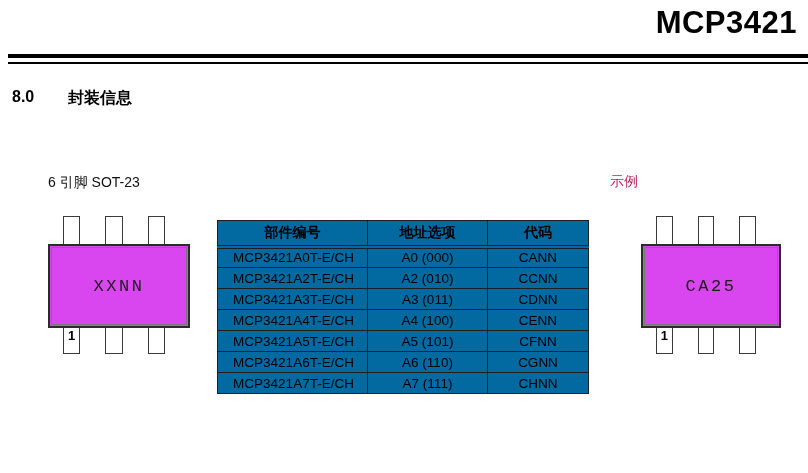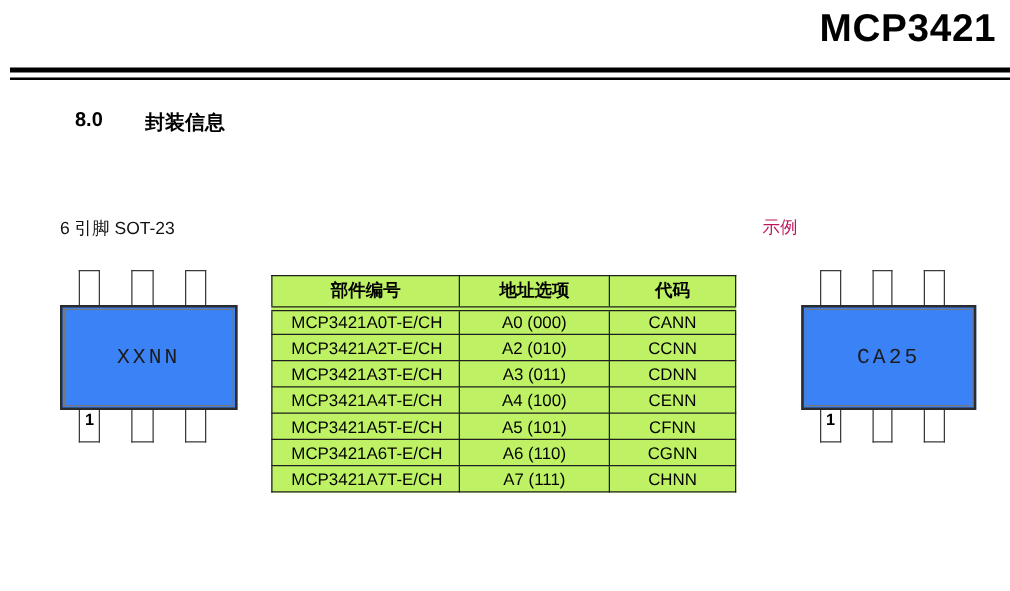--- a/index.html
+++ b/index.html
@@ -10,50 +10,50 @@
   }
   
   .doc-title{
     position:absolute;top:5px;right:11px;
     font-size:31px;font-weight:bold;letter-spacing:0.5px;color:#000;
   }
   .rule-thick{position:absolute;left:8px;right:0;top:54px;height:4px;background:#000;}
   .rule-thin{position:absolute;left:8px;right:0;top:62px;height:2px;background:#000;}
   
   .sec{position:absolute;left:12px;display:flex;font-weight:bold;color:#000;}
-  .sec .num{width:56px;margin-left:48px;}
+  .sec .num{width:56px;}
   .sec-main{top:88px;font-size:16px;}
   .sec-sub{top:128px;font-size:15px;}
   
   .pkg-label{position:absolute;left:48px;top:174px;font-size:14px;color:#111;}
   .example-label{position:absolute;left:610px;top:173px;font-size:14px;color:#be185d;}
   
   .package{position:absolute;top:216px;}
   .pins{display:flex;padding-left:15px;}
   .pin{width:20px;background:#fff;border:1.5px solid #3a3a3a;box-sizing:border-box;}
   .pins-top .pin{height:28px;border-bottom:none;margin-right:25px;}
   .pins-bottom .pin{height:26px;border-top:none;margin-right:25px;
     display:flex;justify-content:center;align-items:flex-start;}
   .pkg-body{
-    height:84px;border:2px solid #2b2b2b;padding:1px;background:#3b82f6;
+    height:84px;border:2px solid #2b2b2b;padding:1px;background:#d946ef;
     box-sizing:border-box;position:relative;z-index:2;
   }
   .pkg-body-inner{
     height:100%;border:1px solid #777;box-sizing:border-box;
     display:flex;align-items:center;justify-content:center;
   }
   .marking{
     font-family:"Liberation Mono","DejaVu Sans Mono",monospace;
     font-size:17px;letter-spacing:2.5px;color:#1c1c1c;
   }
   .pin1-label{font-size:13px;font-weight:bold;line-height:15px;color:#000;}
   
   .marking-table{
     position:absolute;left:217px;top:220px;border-collapse:collapse;
-    background:#bef264;color:#000;
+    background:#0369a1;color:#000;
   }
   .marking-table th,.marking-table td{
     border:1.5px solid #1f1f1f;box-sizing:border-box;
   }
   .marking-table th{
     font-size:14px;font-weight:bold;height:26px;padding:2px 6px;
     border-bottom:4px double #1f1f1f;text-align:center;
   }
   .marking-table td{
     font-size:13.5px;height:21px;padding:1px 6px;text-align:center;

